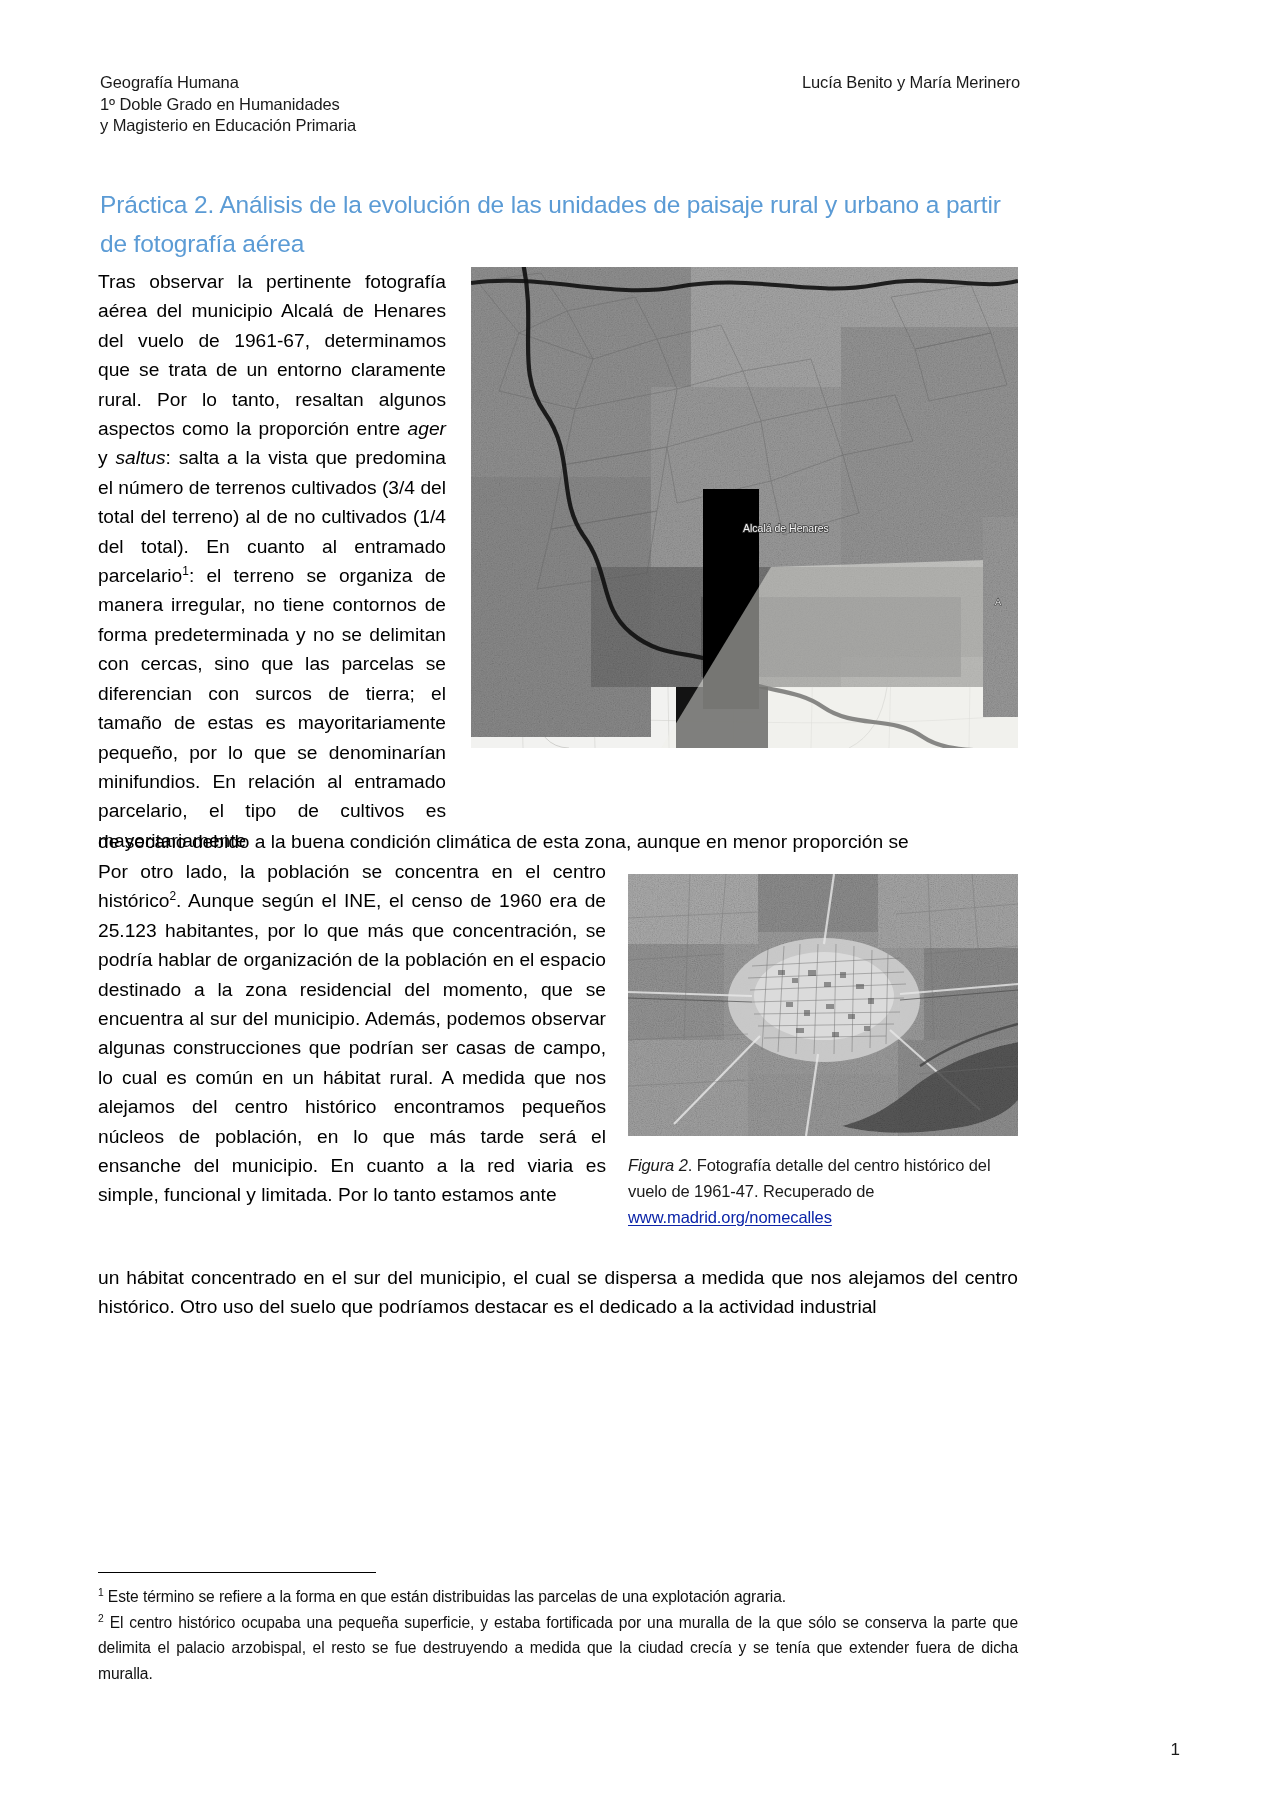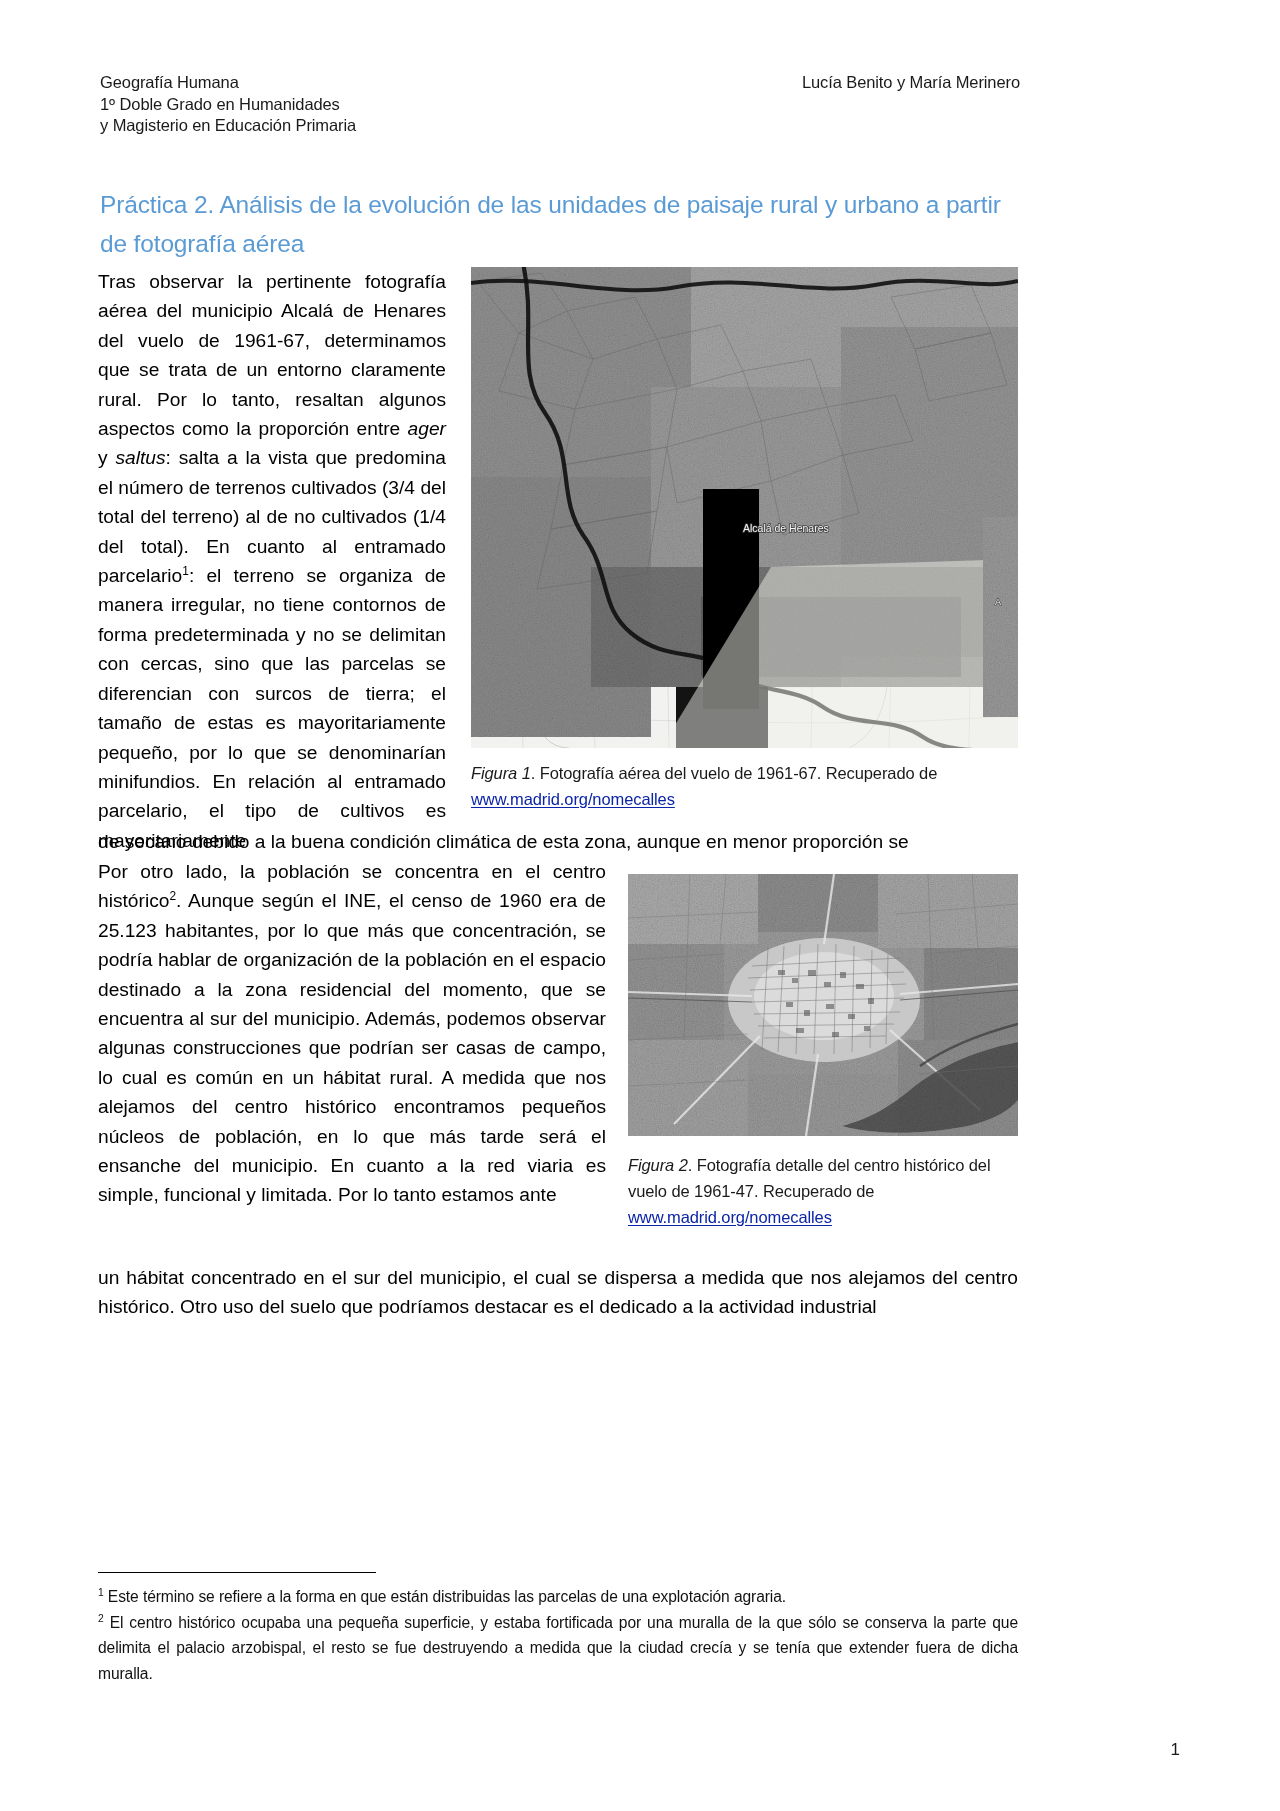--- a/index.html
+++ b/index.html
@@ -287,24 +287,20 @@
 
       <g>
         <text x="272" y="265" font-family="Liberation Sans, sans-serif" font-size="10.5" fill="#ffffff" stroke="#3a3a3a" stroke-width="1.6" paint-order="stroke" opacity="0.95">Alcalá de Henares</text>
       </g>
       <g>
         <text x="524" y="338" font-family="Liberation Sans, sans-serif" font-size="9" fill="#ffffff" stroke="#3a3a3a" stroke-width="1.2" paint-order="stroke" opacity="0.9">A</text>
       </g>
     </svg>
   </div>
 
-  <div class="caption cap1">
-    <span class="cap-lead">Figura 1</span><span>. Fotografía aérea del vuelo de 1961-67. Recuperado de </span><br>
-    <a class="link" href="#">www.madrid.org/nomecalles</a>
-  </div>
 
   <div class="fig2">
     <svg class="fig-canvas" viewBox="0 0 390 262" preserveAspectRatio="none">
       <defs>
         <filter id="grain2">
           <feTurbulence type="fractalNoise" baseFrequency="0.95" numOctaves="4" seed="23" result="n"></feTurbulence>
           <feColorMatrix type="saturate" values="0" in="n" result="ng"></feColorMatrix>
           <feComponentTransfer in="ng" result="nc">
             <feFuncA type="linear" slope="0.6"></feFuncA>
           </feComponentTransfer>

